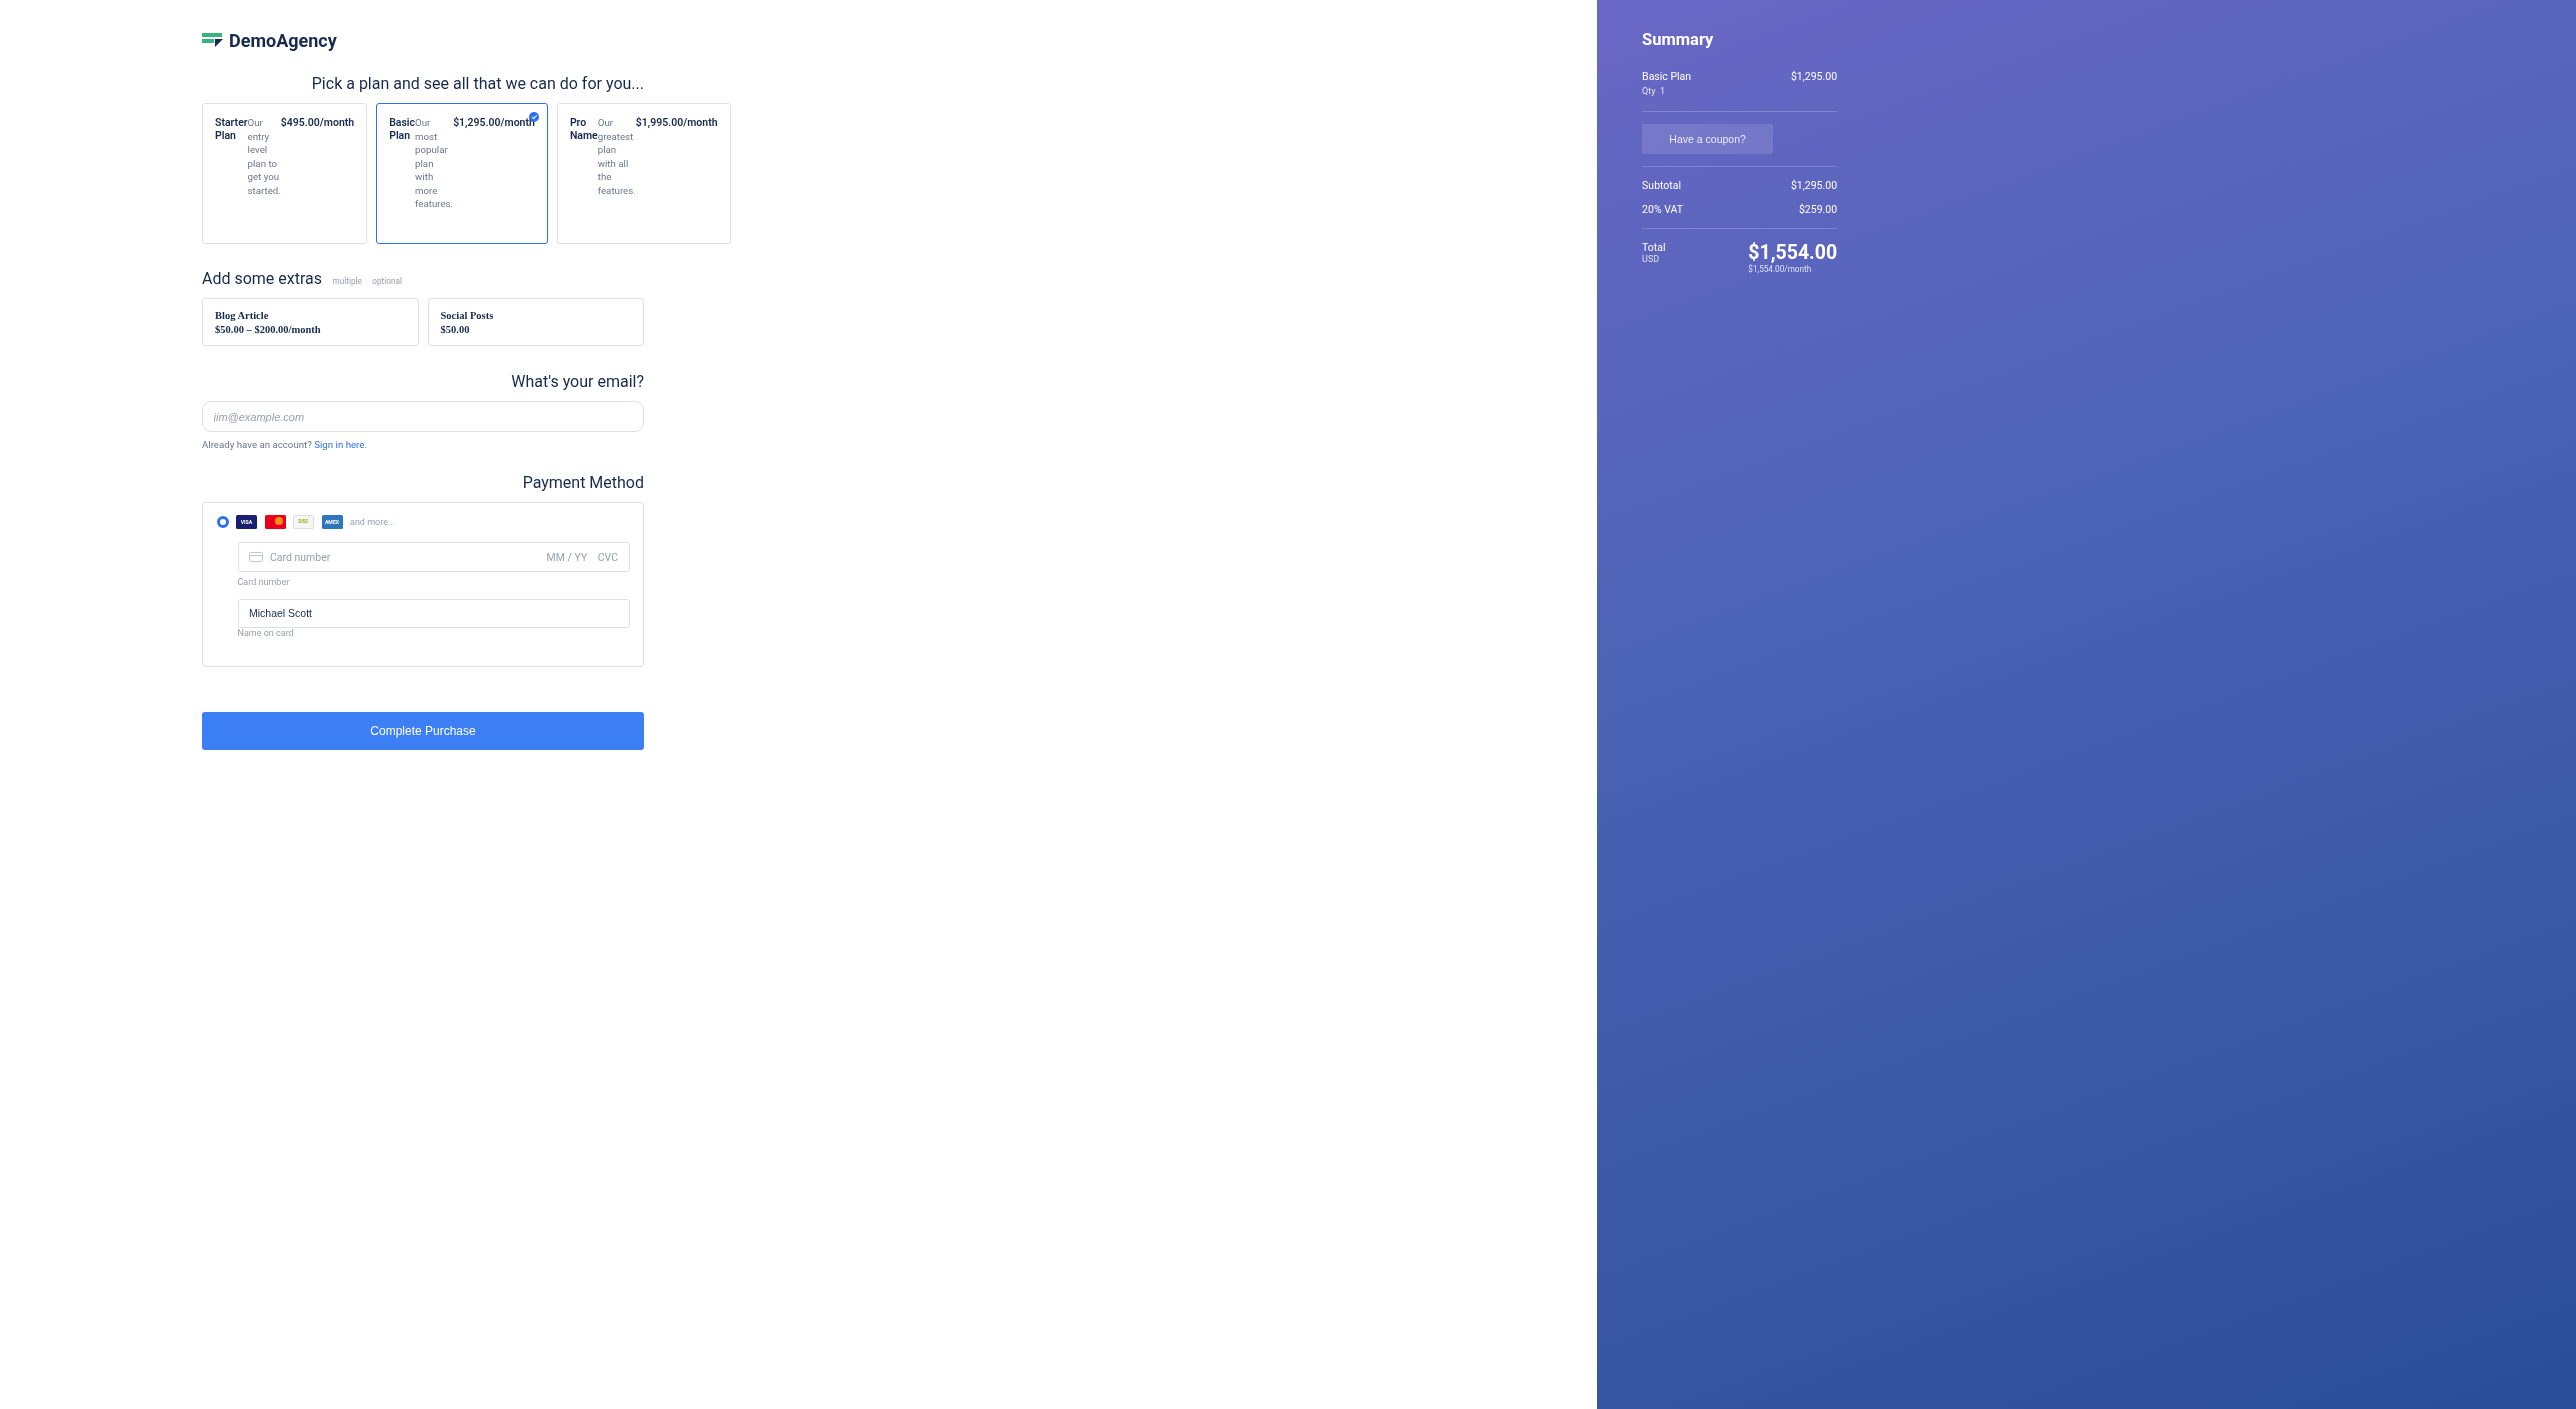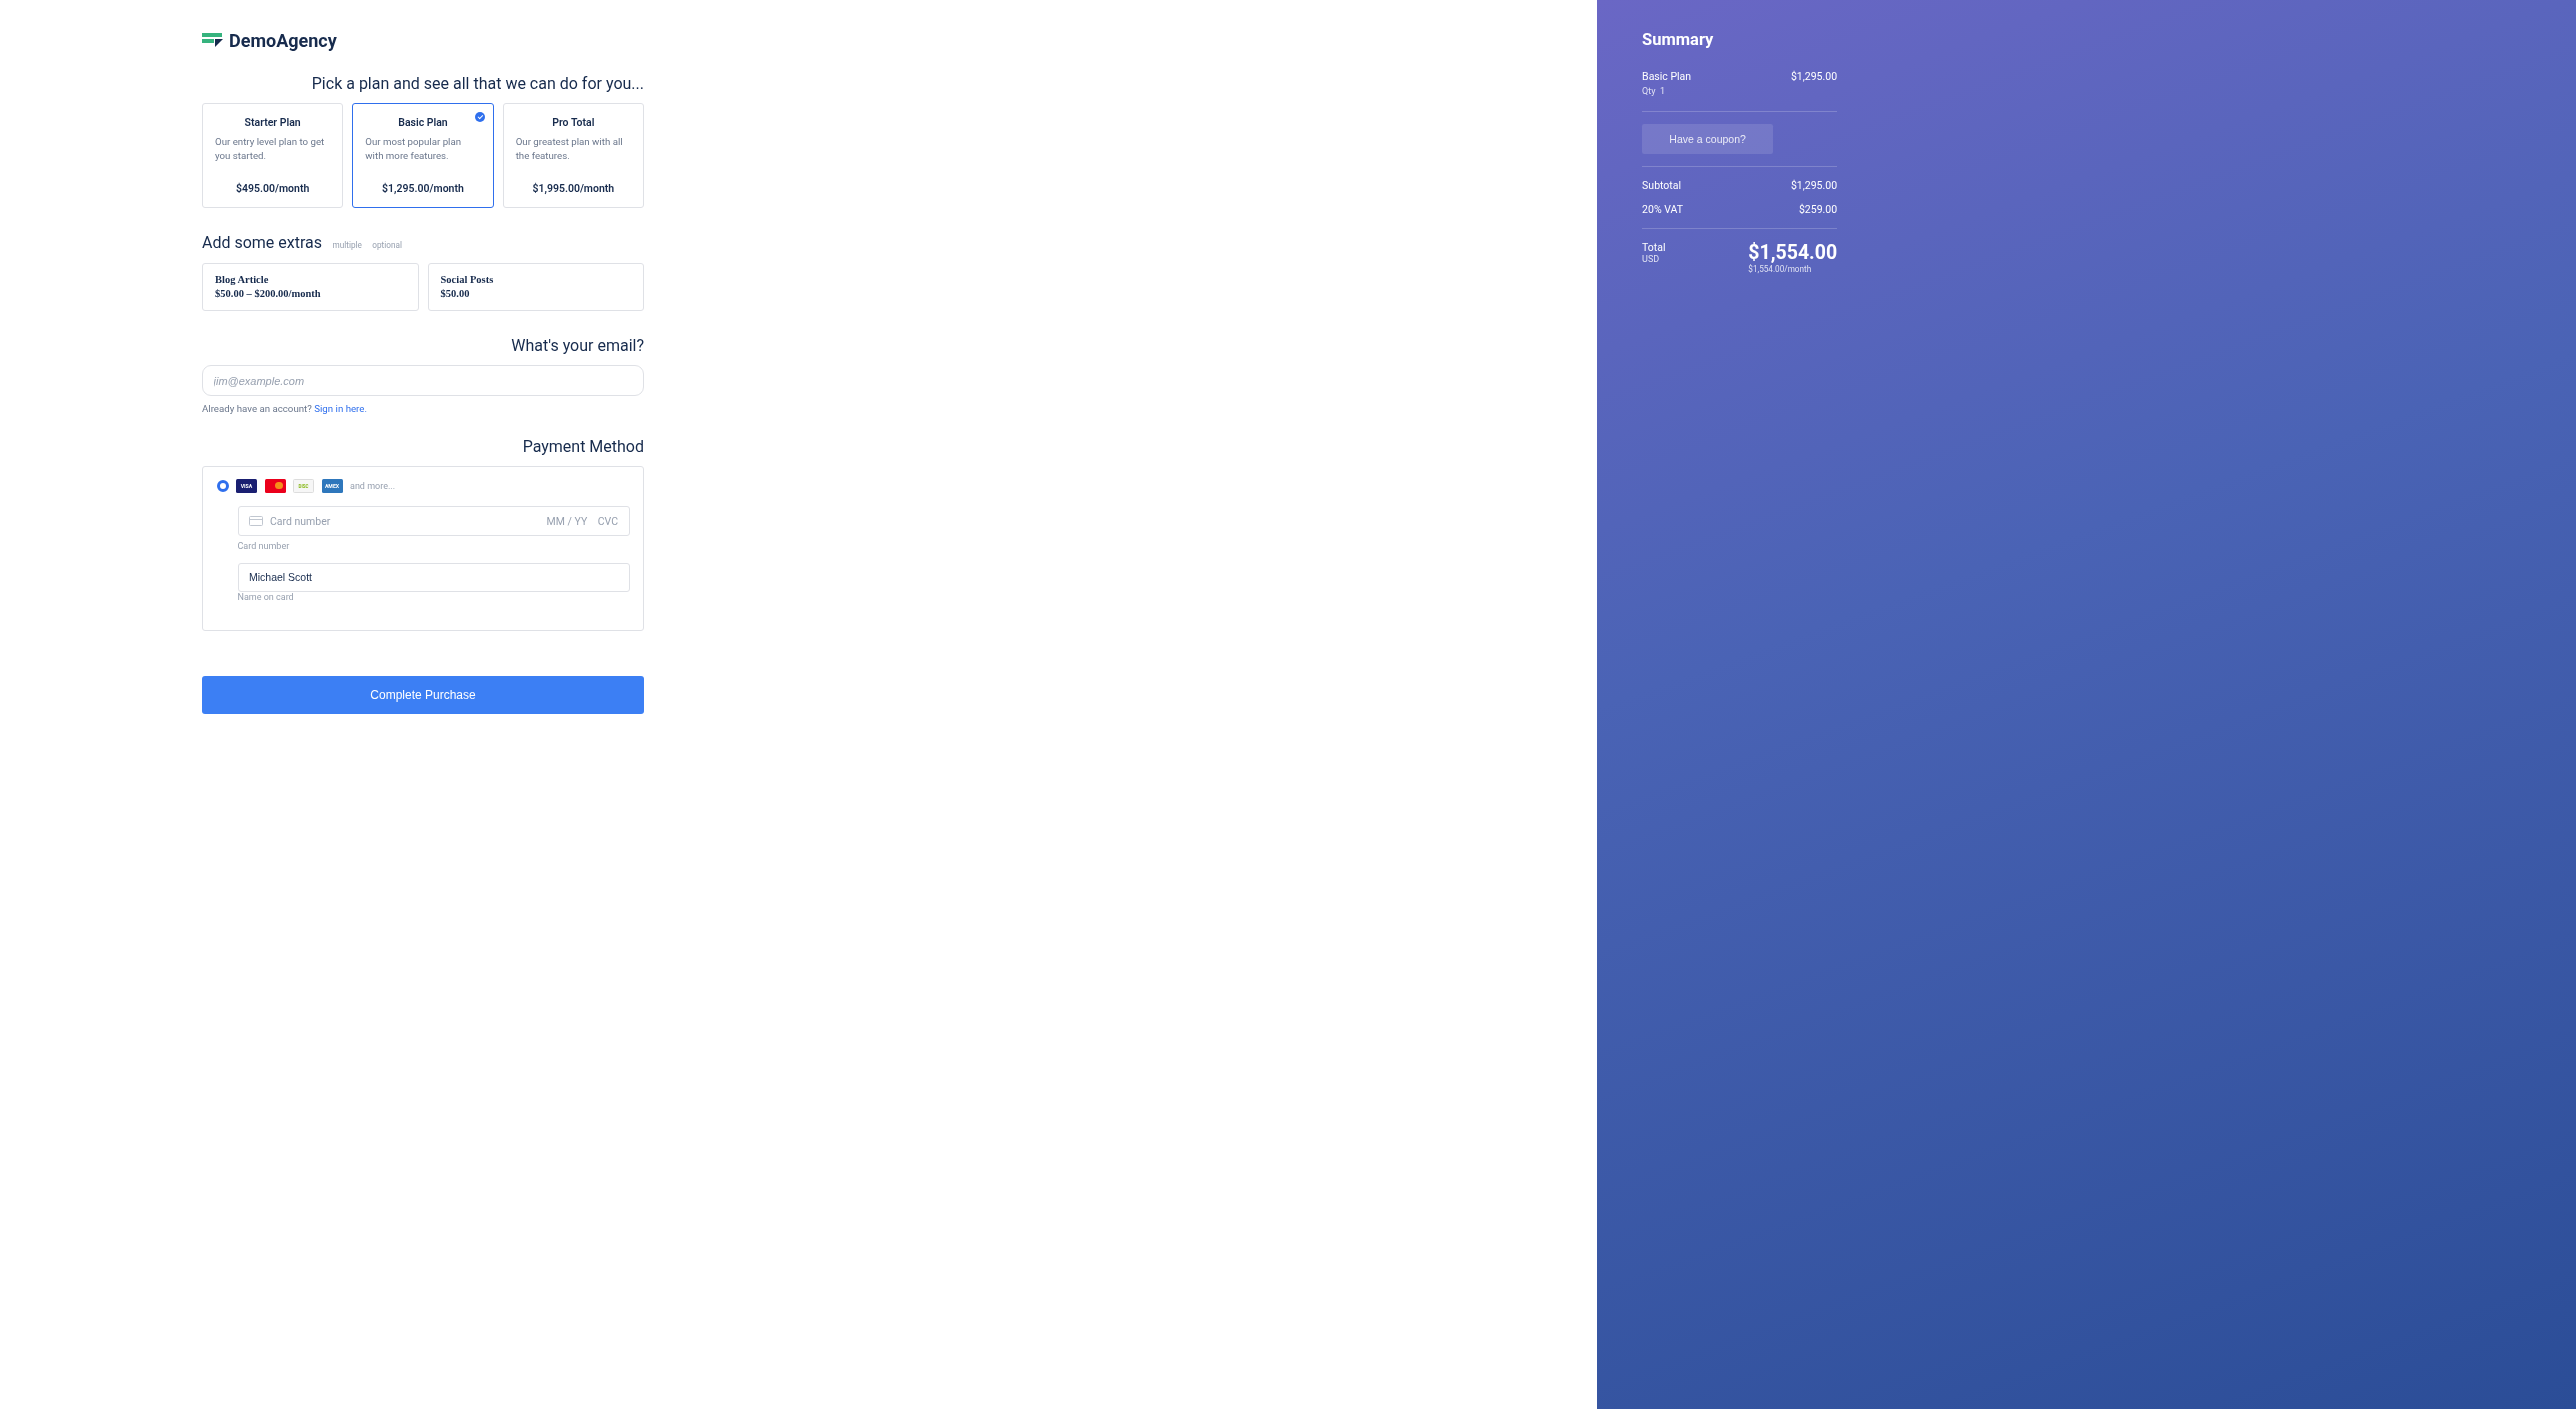--- a/index.html
+++ b/index.html
@@ -52,22 +52,21 @@
     gap: 9px;
     margin-bottom: 25.4px;
   }
   .plan-card {
     border: 0.7px solid #dfe1e6;
     border-radius: 3px;
     padding: 12px;
     cursor: pointer;
     position: relative;
     display: flex;
-    flex-direction: column;
-    align-items: center;
+    flex-direction: row;
   }
   .plan-card.selected {
     border-color: #2f6fed;
   }
   .plan-card .check {
     position: absolute;
     top: 7.5px;
     right: 7.5px;
     width: 10.5px;
     height: 10.5px;
@@ -268,21 +267,21 @@
         <div class="plan-desc">Our entry level plan to get you started.</div>
         <div class="plan-price">$495.00/month</div>
       </div>
       <div class="plan-card selected">
         <div class="check"></div>
         <div class="plan-title">Basic Plan</div>
         <div class="plan-desc">Our most popular plan with more features.</div>
         <div class="plan-price">$1,295.00/month</div>
       </div>
       <div class="plan-card">
-        <div class="plan-title">Pro Total</div>
+        <div class="plan-title">Pro Name</div>
         <div class="plan-desc">Our greatest plan with all the features.</div>
         <div class="plan-price">$1,995.00/month</div>
       </div>
     </div>
 
     <div class="extras-head">
       <div class="section-heading">Add some extras</div>
       <span class="pill">multiple</span>
       <span class="pill">optional</span>
     </div>

